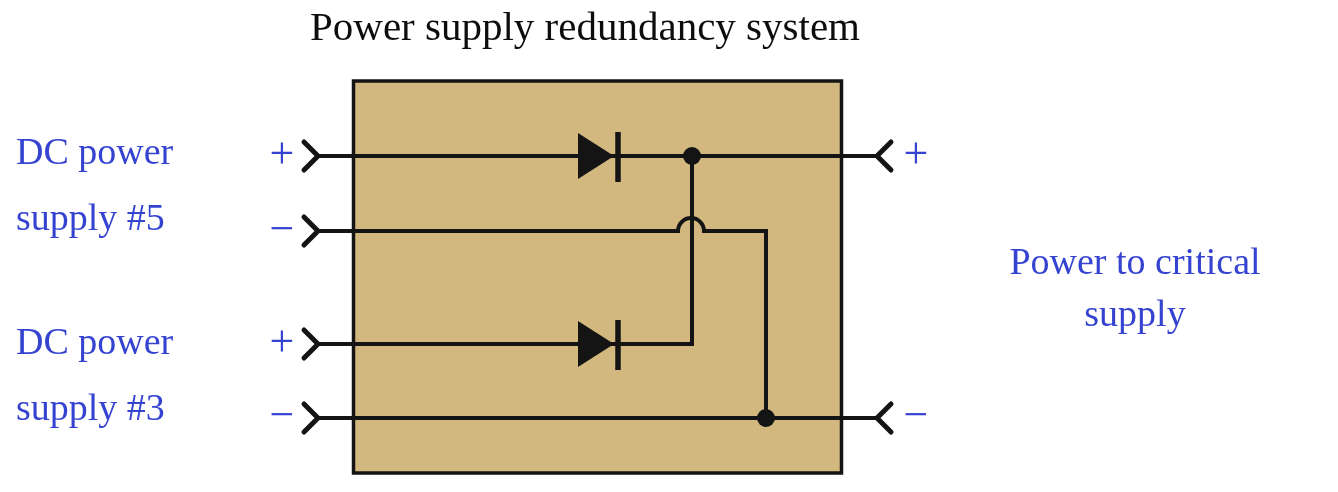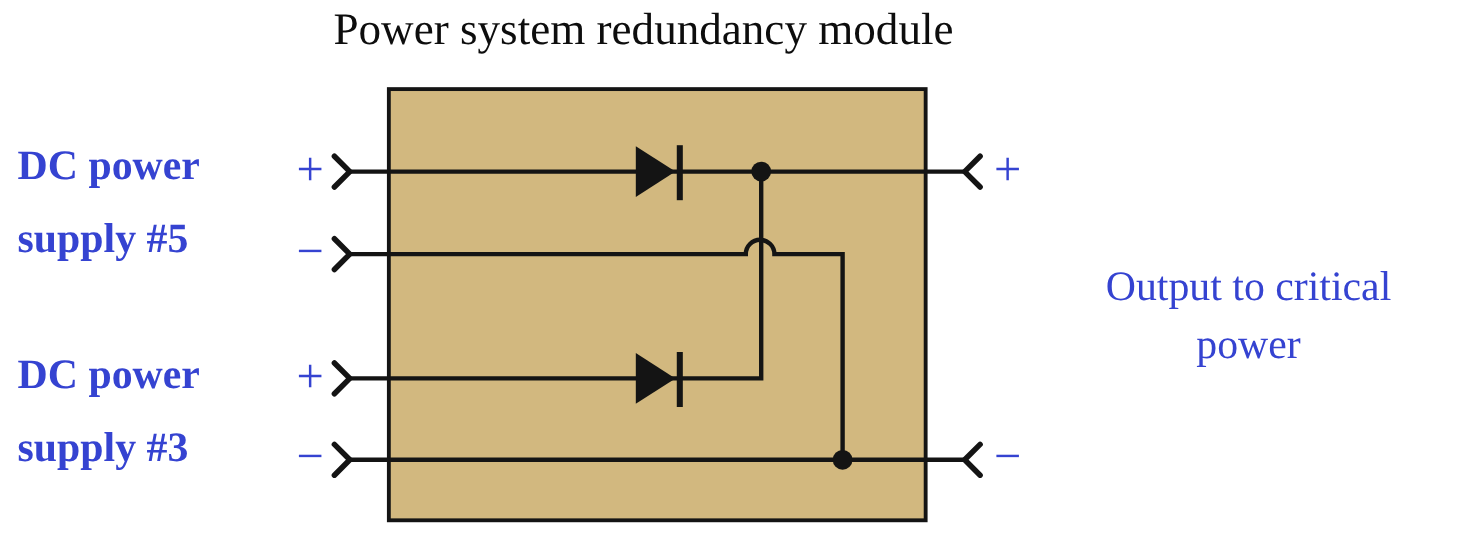--- a/index.html
+++ b/index.html
@@ -15,21 +15,21 @@
     position:relative;width:1338px;height:492px;overflow:hidden;
     background:var(--background);
   }
   .stage svg{position:absolute;left:0;top:0;}
   .txt{position:absolute;white-space:nowrap;}
   .title{
     left:0;top:3px;width:1170px;text-align:center;
     font-size:41px;line-height:46px;color:var(--title-text);
   }
   .supply-label{
-    left:16px;width:270px;font-size:38px;line-height:66px;color:var(--label-text);font-weight:bold;
+    left:16px;width:270px;font-size:38px;line-height:66px;color:var(--label-text);
   }
   .supply-label span{display:block;}
   .supply-1{top:118px;}
   .supply-2{top:308px;}
   .sign{
     width:52px;text-align:center;font-size:44px;line-height:50px;color:var(--label-text);
   }
   .sign-in{left:256px;}
   .sign-out{left:890px;}
   .s-y1{top:129px;}
@@ -81,38 +81,38 @@
       <polyline points="304,330 318,344 304,358"></polyline>
       <polyline points="304,404 318,418 304,432"></polyline>
     </g>
 
     <g stroke="var(--wire)" stroke-width="5" fill="none" stroke-linecap="round" stroke-linejoin="round">
       <polyline points="891,142 877,156 891,170"></polyline>
       <polyline points="891,404 877,418 891,432"></polyline>
     </g>
   </svg>
 
-  <div class="txt title">Power system redundancy module</div>
+  <div class="txt title">Power supply redundancy system</div>
 
   <div class="txt supply-label supply-1">
     <span>DC power</span>
     <span>supply #5</span>
   </div>
 
   <div class="txt supply-label supply-2">
     <span>DC power</span>
     <span>supply #3</span>
   </div>
 
   <div class="txt sign sign-in s-y1">+</div>
   <div class="txt sign sign-in s-y2">−</div>
   <div class="txt sign sign-in s-y3">+</div>
   <div class="txt sign sign-in s-y4">−</div>
 
   <div class="txt sign sign-out s-yo1">+</div>
   <div class="txt sign sign-out s-yo2">−</div>
 
   <div class="txt output-label">
-    <span>Output to critical</span>
-    <span>power</span>
+    <span>Power to critical</span>
+    <span>supply</span>
   </div>
 
 </div>
 
 </body></html>

